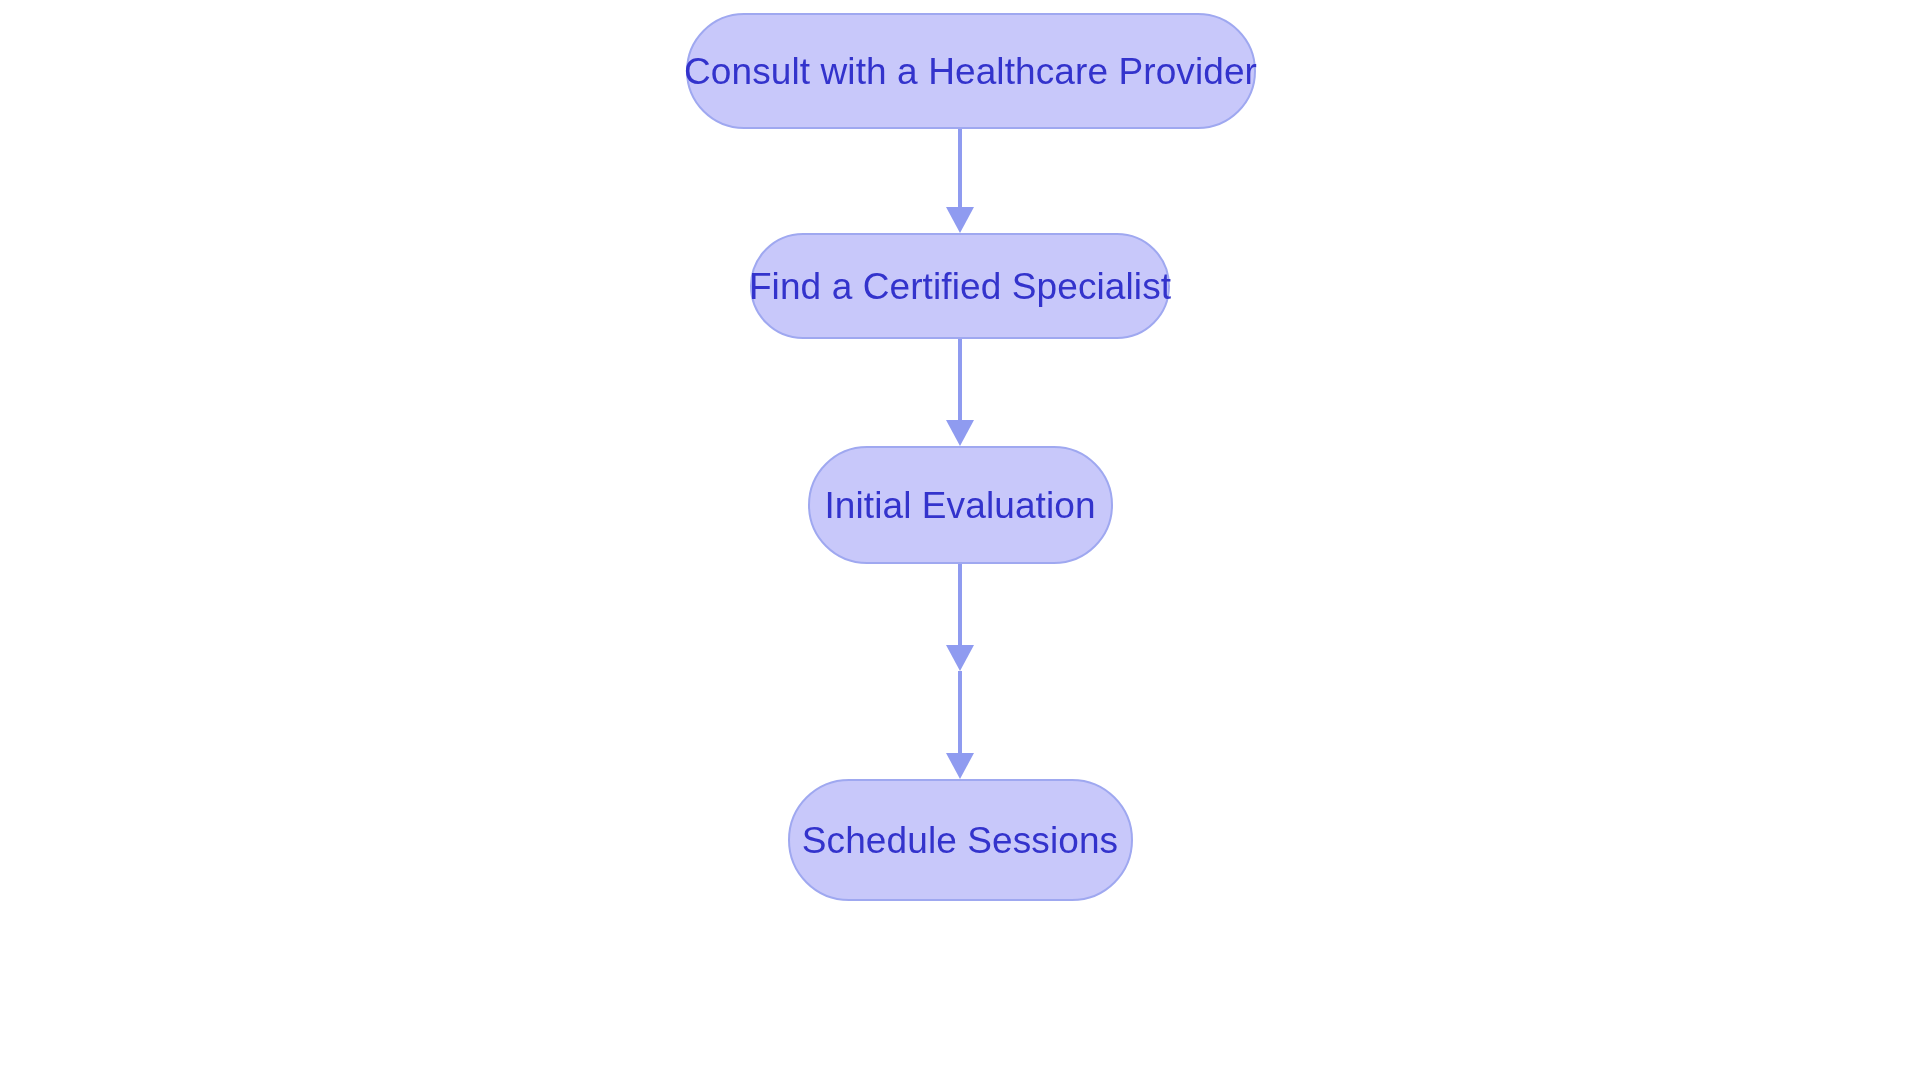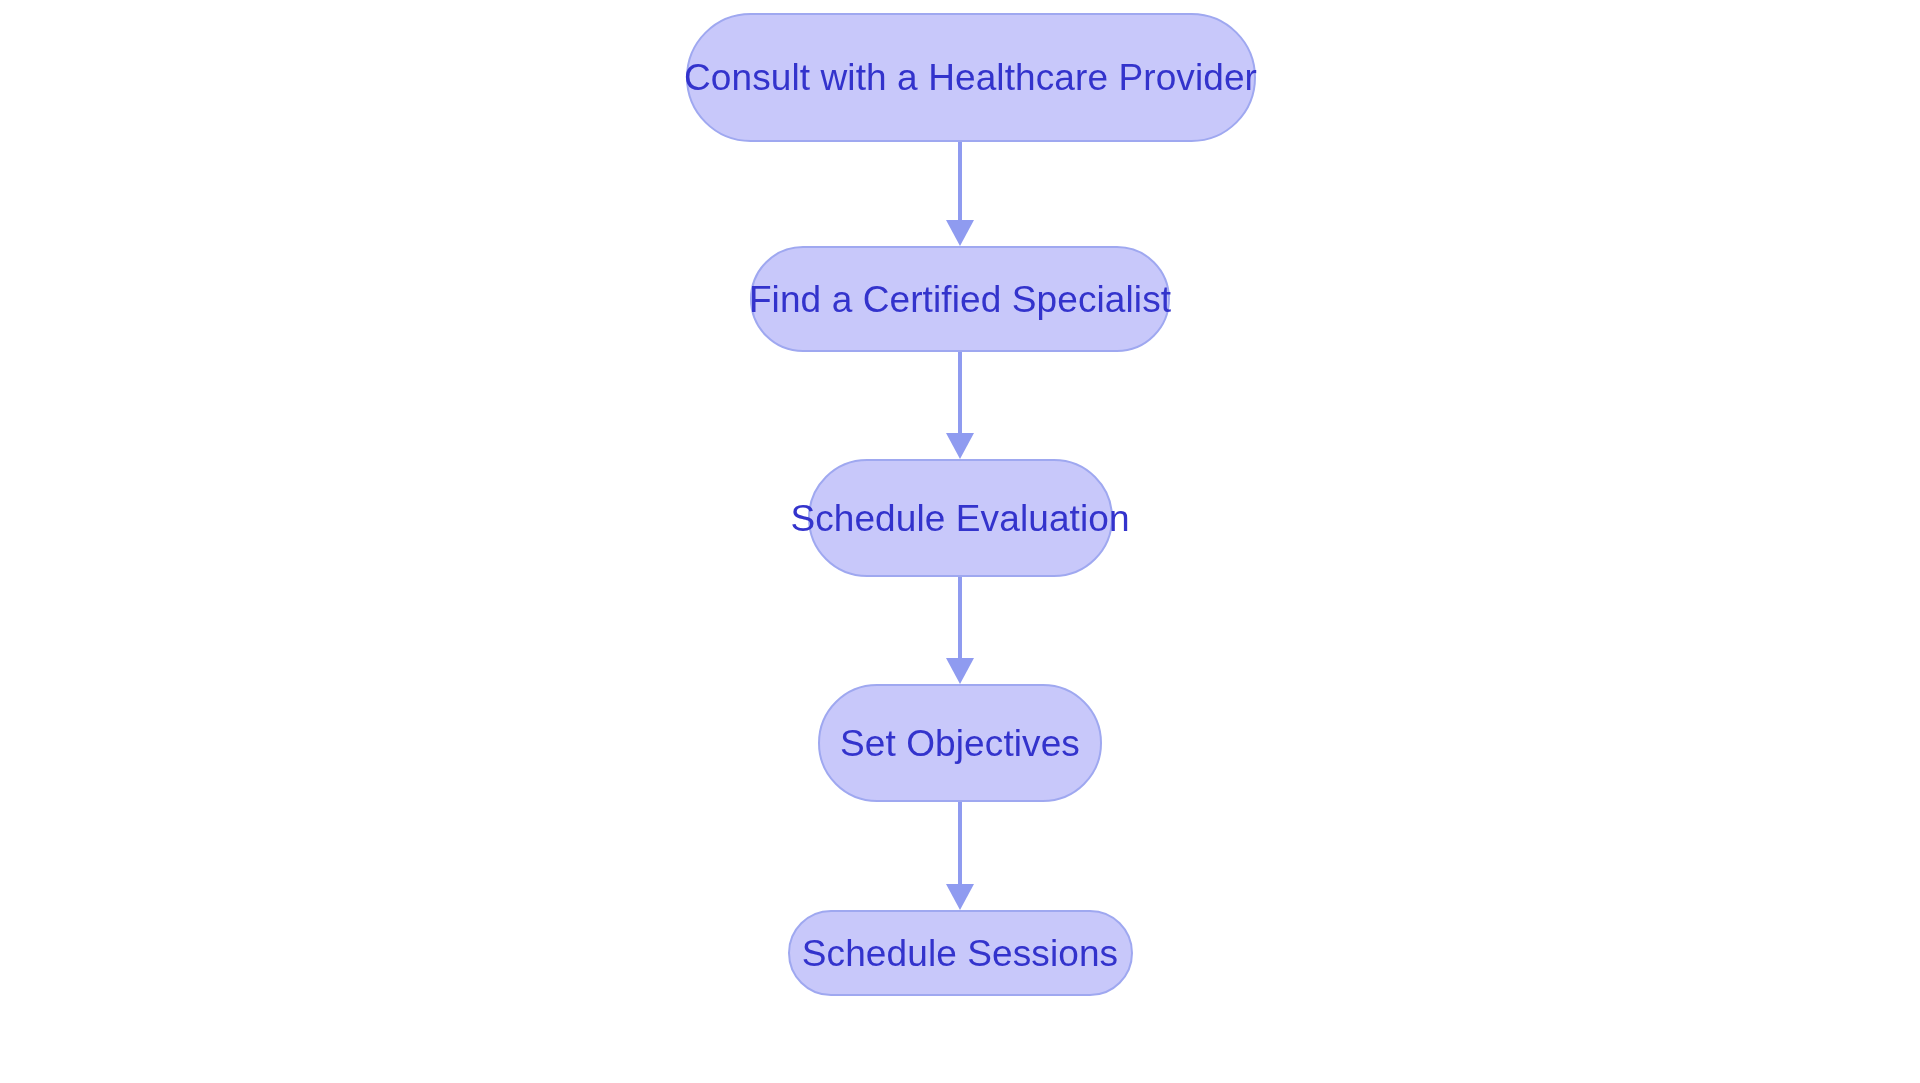--- a/index.html
+++ b/index.html
@@ -49,25 +49,25 @@
     user-select: none;
   }
 
   .node-label {
     display: block;
     color: #3333cc;
     letter-spacing: 0.1px;
   }
 
   
-  .node-1 { width: 570px; height: 129px; font-size: 37px; margin-top: 13px; margin-left: 21px; }
+  .node-1 { width: 570px; height: 116px; font-size: 37px; margin-top: 13px; margin-left: 21px; }
   .node-2 { width: 420px; height: 106px; font-size: 37px; }
   .node-3 { width: 305px; height: 118px; font-size: 37px; }
   .node-4 { width: 284px; height: 118px; font-size: 37px; }
-  .node-5 { width: 345px; height: 86px; font-size: 37px; }
+  .node-5 { width: 345px; height: 122px; font-size: 37px; }
 
   
   .connector {
     position: relative;
     width: 28px;
     display: flex;
     flex-direction: column;
     align-items: center;
     justify-content: flex-start;
   }
@@ -108,31 +108,28 @@
     <div class="node node-2">
       <span class="node-label">Find a Certified Specialist</span>
     </div>
 
     <div class="connector connector-2">
       <div class="connector-shaft"></div>
       <div class="connector-head"></div>
     </div>
 
     <div class="node node-3">
-      <span class="node-label">Schedule Evaluation</span>
+      <span class="node-label">Initial Evaluation</span>
     </div>
 
     <div class="connector connector-3">
       <div class="connector-shaft"></div>
       <div class="connector-head"></div>
     </div>
 
-    <div class="node node-4">
-      <span class="node-label">Set Objectives</span>
-    </div>
 
     <div class="connector connector-4">
       <div class="connector-shaft"></div>
       <div class="connector-head"></div>
     </div>
 
     <div class="node node-5">
       <span class="node-label">Schedule Sessions</span>
     </div>
 

